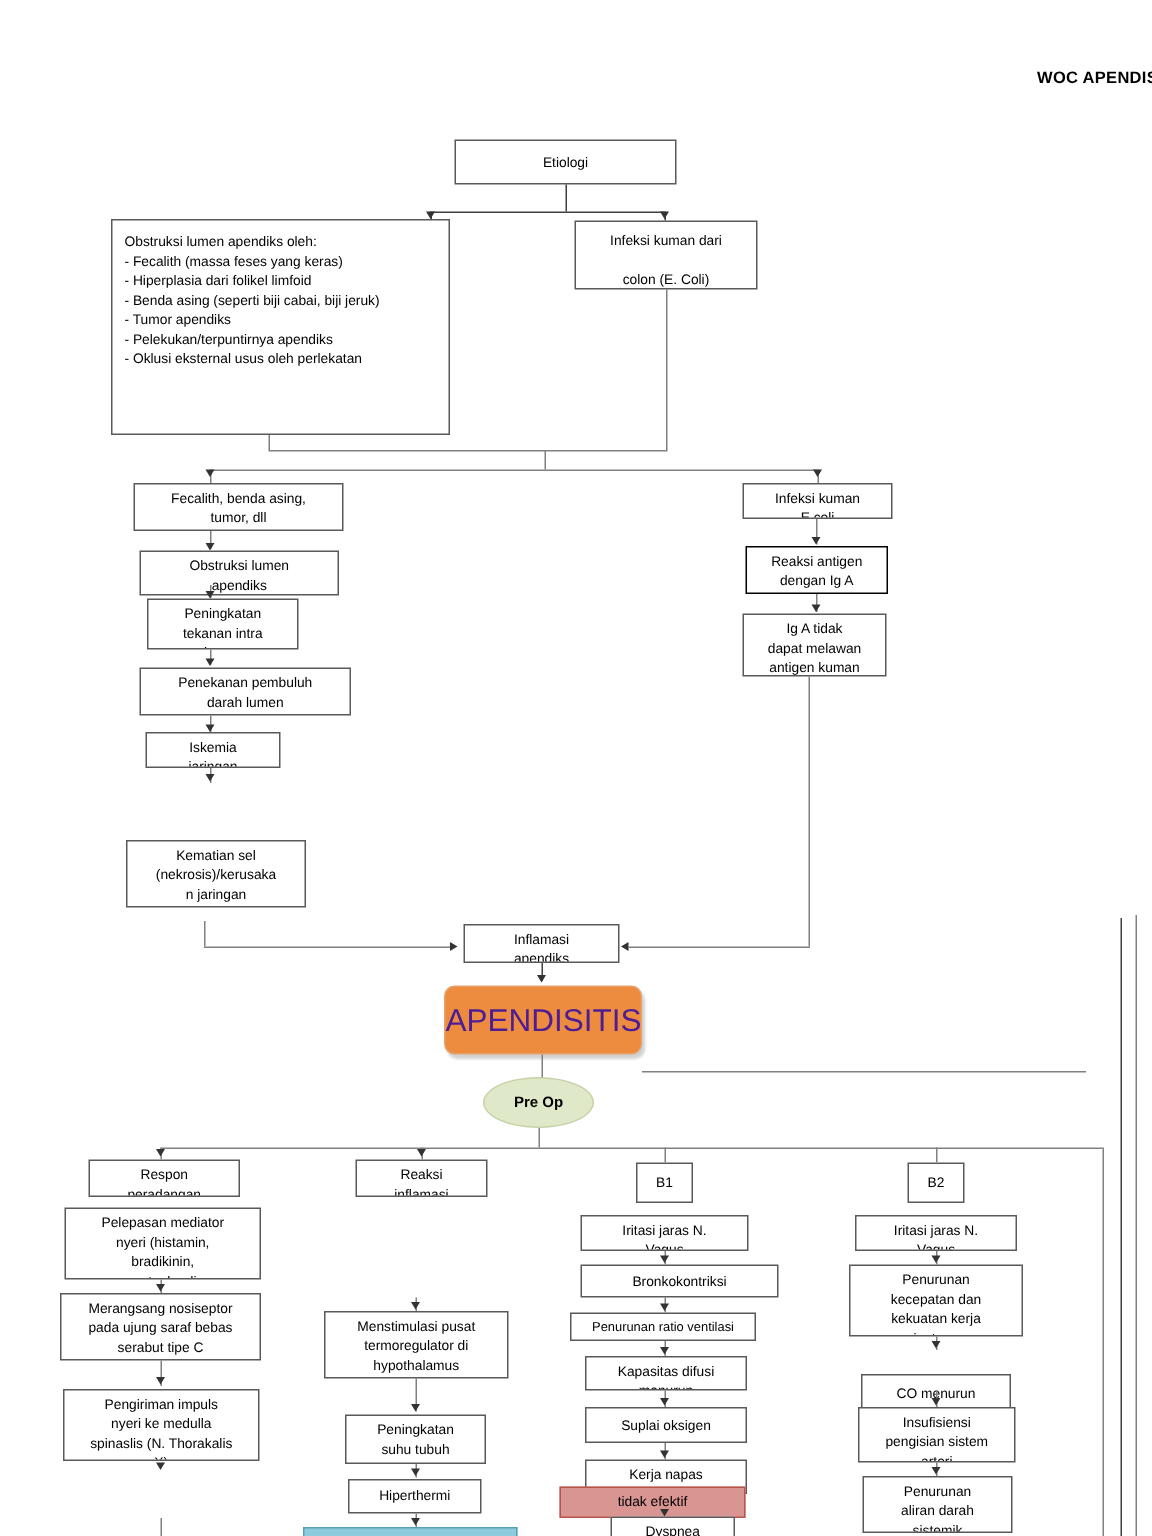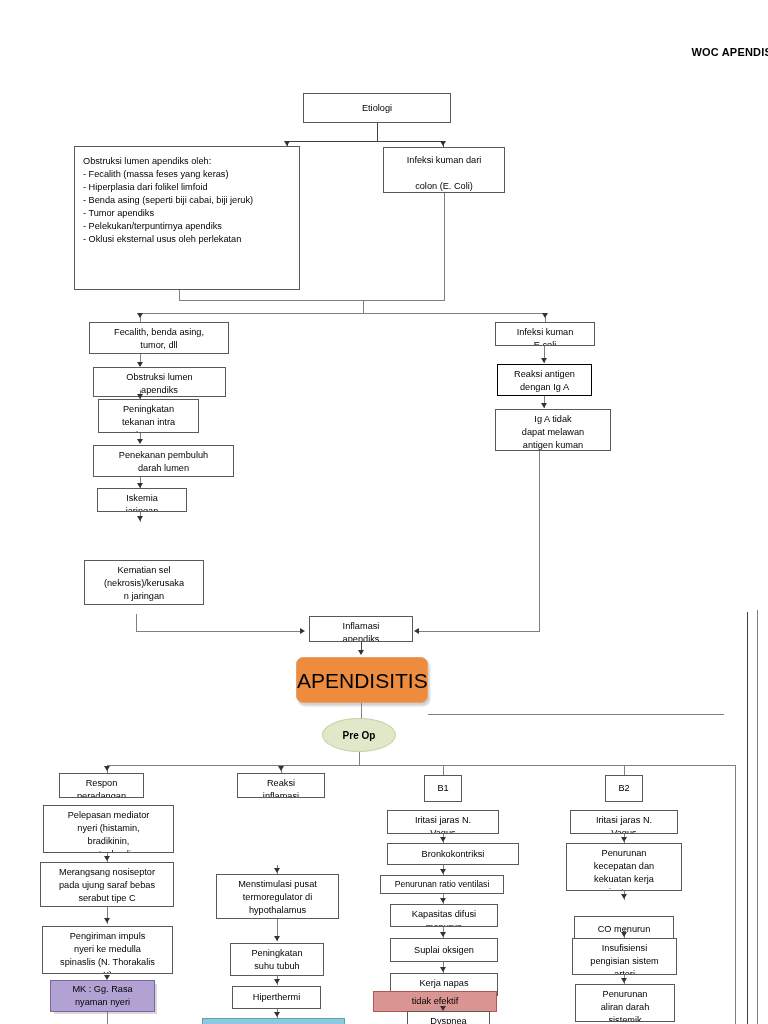--- a/index.html
+++ b/index.html
@@ -86,21 +86,21 @@
     box-sizing: border-box;
     background: #ED8C3F;
     border: 1px solid #e8a06a;
     border-radius: 7px;
     box-shadow: 2px 3px 2px rgba(0,0,0,.18);
     display: flex;
     align-items: center;
     justify-content: flex-start;
     font-size: 21px;
     line-height: 25px;
-    color: #000000;
+    color: #4c1d95;
     overflow: visible;
     text-align: center;
   }
   .orange > span {
     display: block;
     width: 100%;
   }
 
   
   .ellipse {
@@ -238,21 +238,21 @@
   <div class="ln v" style="left:544px; top:346px; height:17px;"></div>
   <div class="arrow-d" style="left:541px; top:358px;"></div>
 
   <div class="node dark" style="left:497px; top:364px; width:95px; height:32px;">
     <span>Reaksi antigen
 dengan Ig A</span>
   </div>
   <div class="ln v" style="left:544px; top:396px; height:12px;"></div>
   <div class="arrow-d" style="left:541px; top:403px;"></div>
 
-  <div class="node" style="left:495px; top:409px; width:116px; height:42px;">
+  <div class="node" style="left:495px; top:409px; width:96px; height:42px;">
     <span>Ig A tidak
 dapat melawan
 antigen kuman</span>
   </div>
 
   <div class="ln v" style="left:539px; top:451px; height:180px;"></div>
   <div class="ln h" style="left:419px; top:631px; width:121px;"></div>
   <div class="arrow-l" style="left:414px; top:628px;"></div>
 
   <div class="node" style="left:84px; top:560px; width:120px; height:45px;">
@@ -289,21 +289,21 @@
   <div class="arrow-d" style="left:104px; top:766px;"></div>
   <div class="ln v" style="left:281px; top:765px; height:8px;"></div>
   <div class="arrow-d" style="left:278px; top:766px;"></div>
   <div class="ln v" style="left:443px; top:765px; height:10px;"></div>
   <div class="ln v" style="left:624px; top:765px; height:10px;"></div>
   <div class="ln v" style="left:735px; top:765px; height:259px;"></div>
 
   <div class="ln v" style="left:757px; top:610px; height:414px;"></div>
   <div class="ln v blk" style="left:747px; top:612px; height:412px;"></div>
 
-  <div class="node" style="left:59px; top:773px; width:85px; height:25px;">
+  <div class="node" style="left:59px; top:773px; width:101px; height:25px;">
     <span>Respon
 peradangan</span>
   </div>
   <div class="node" style="left:43px; top:805px; width:131px; height:48px;">
     <span>Pelepasan mediator
 nyeri (histamin,
 bradikinin,
 prostaglandin</span>
   </div>
   <div class="ln v" style="left:107px; top:853px; height:9px;"></div>
@@ -318,24 +318,20 @@
   <div class="arrow-d" style="left:104px; top:918px;"></div>
 
   <div class="node" style="left:42px; top:926px; width:131px; height:48px;">
     <span>Pengiriman impuls
 nyeri ke medulla
 spinaslis (N. Thorakalis
 X)</span>
   </div>
   <div class="arrow-d" style="left:104px; top:975px;"></div>
 
-  <div class="node purple shadowbox vcenter" style="left:50px; top:980px; width:105px; height:32px;">
-    <span>MK : Gg. Rasa
-nyaman nyeri</span>
-  </div>
   <div class="ln v" style="left:107px; top:1012px; height:12px;"></div>
 
   <div class="node" style="left:237px; top:773px; width:88px; height:25px;">
     <span>Reaksi
 inflamasi</span>
   </div>
   <div class="ln v" style="left:277px; top:865px; height:9px;"></div>
   <div class="arrow-d" style="left:274px; top:868px;"></div>
 
   <div class="node" style="left:216px; top:874px; width:123px; height:45px;">

